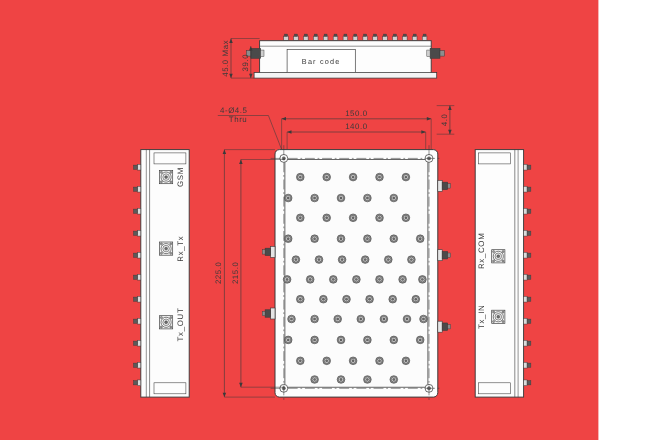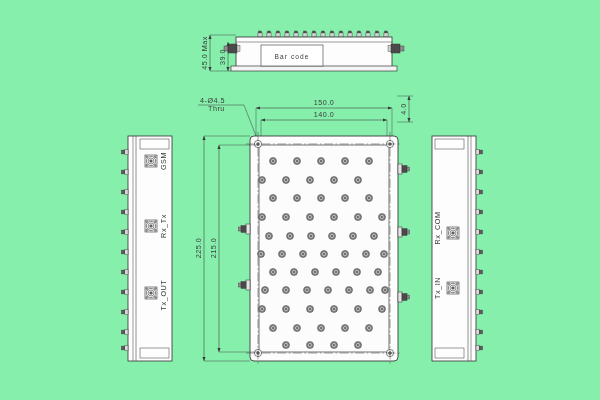--- a/index.html
+++ b/index.html
@@ -1,18 +1,18 @@
 <!DOCTYPE html>
 <html><head>
 <meta charset="utf-8">
 <style>
   html,body{margin:0;padding:0;background:#fff;}
   body{width:600px;height:400px;overflow:hidden;
        font-family:"Liberation Sans",sans-serif;color:#2a2a2a;}
-  #stage{position:relative;width:600px;height:400px;background:#86efac;}
+  #stage{position:relative;width:544px;height:400px;background:#ef4444;}
   svg{display:block;}
   .dimtxt{font-family:"Liberation Sans",sans-serif;font-size:7.2px;fill:#3a3a3a;letter-spacing:.5px;}
   .lbltxt{font-family:"Liberation Sans",sans-serif;font-size:7.2px;fill:#3a3a3a;letter-spacing:.6px;}
   .bctxt{font-family:"Liberation Sans",sans-serif;font-size:6.6px;fill:#3a3a3a;letter-spacing:1.1px;}
 </style>
 </head>
 <body>
 
 <div id="stage">
 <svg width="600" height="400" viewBox="0 0 600 400">

